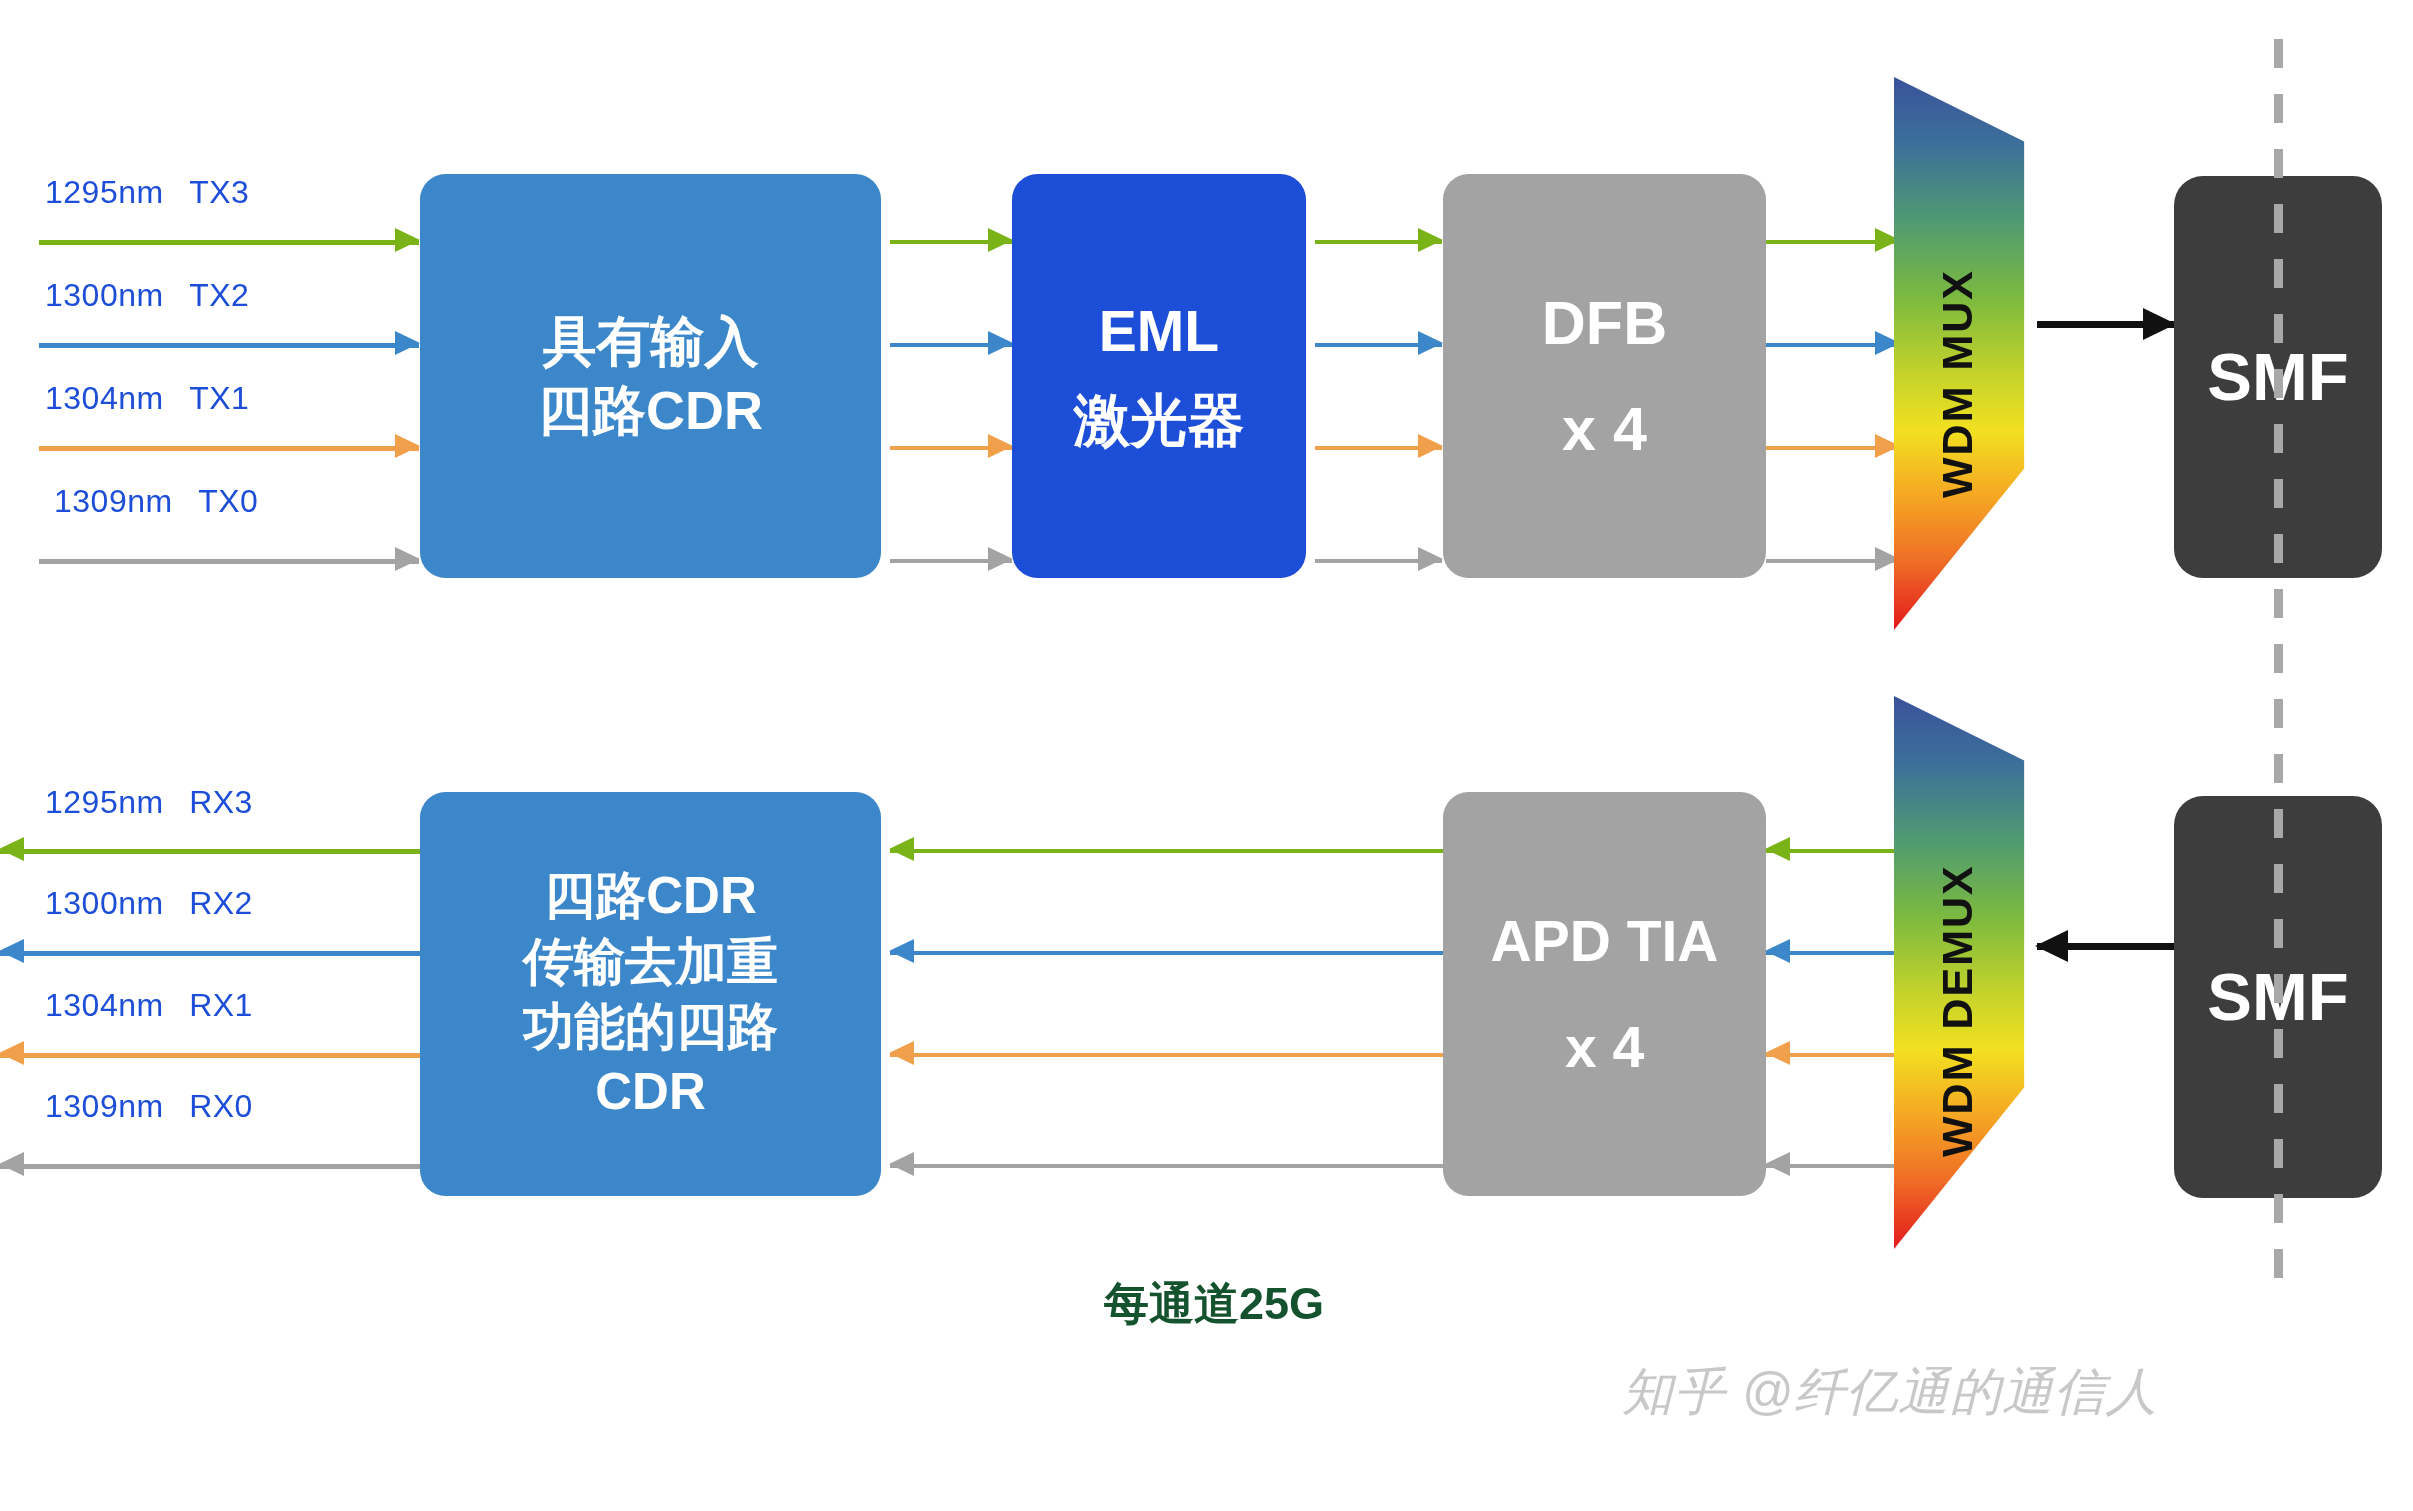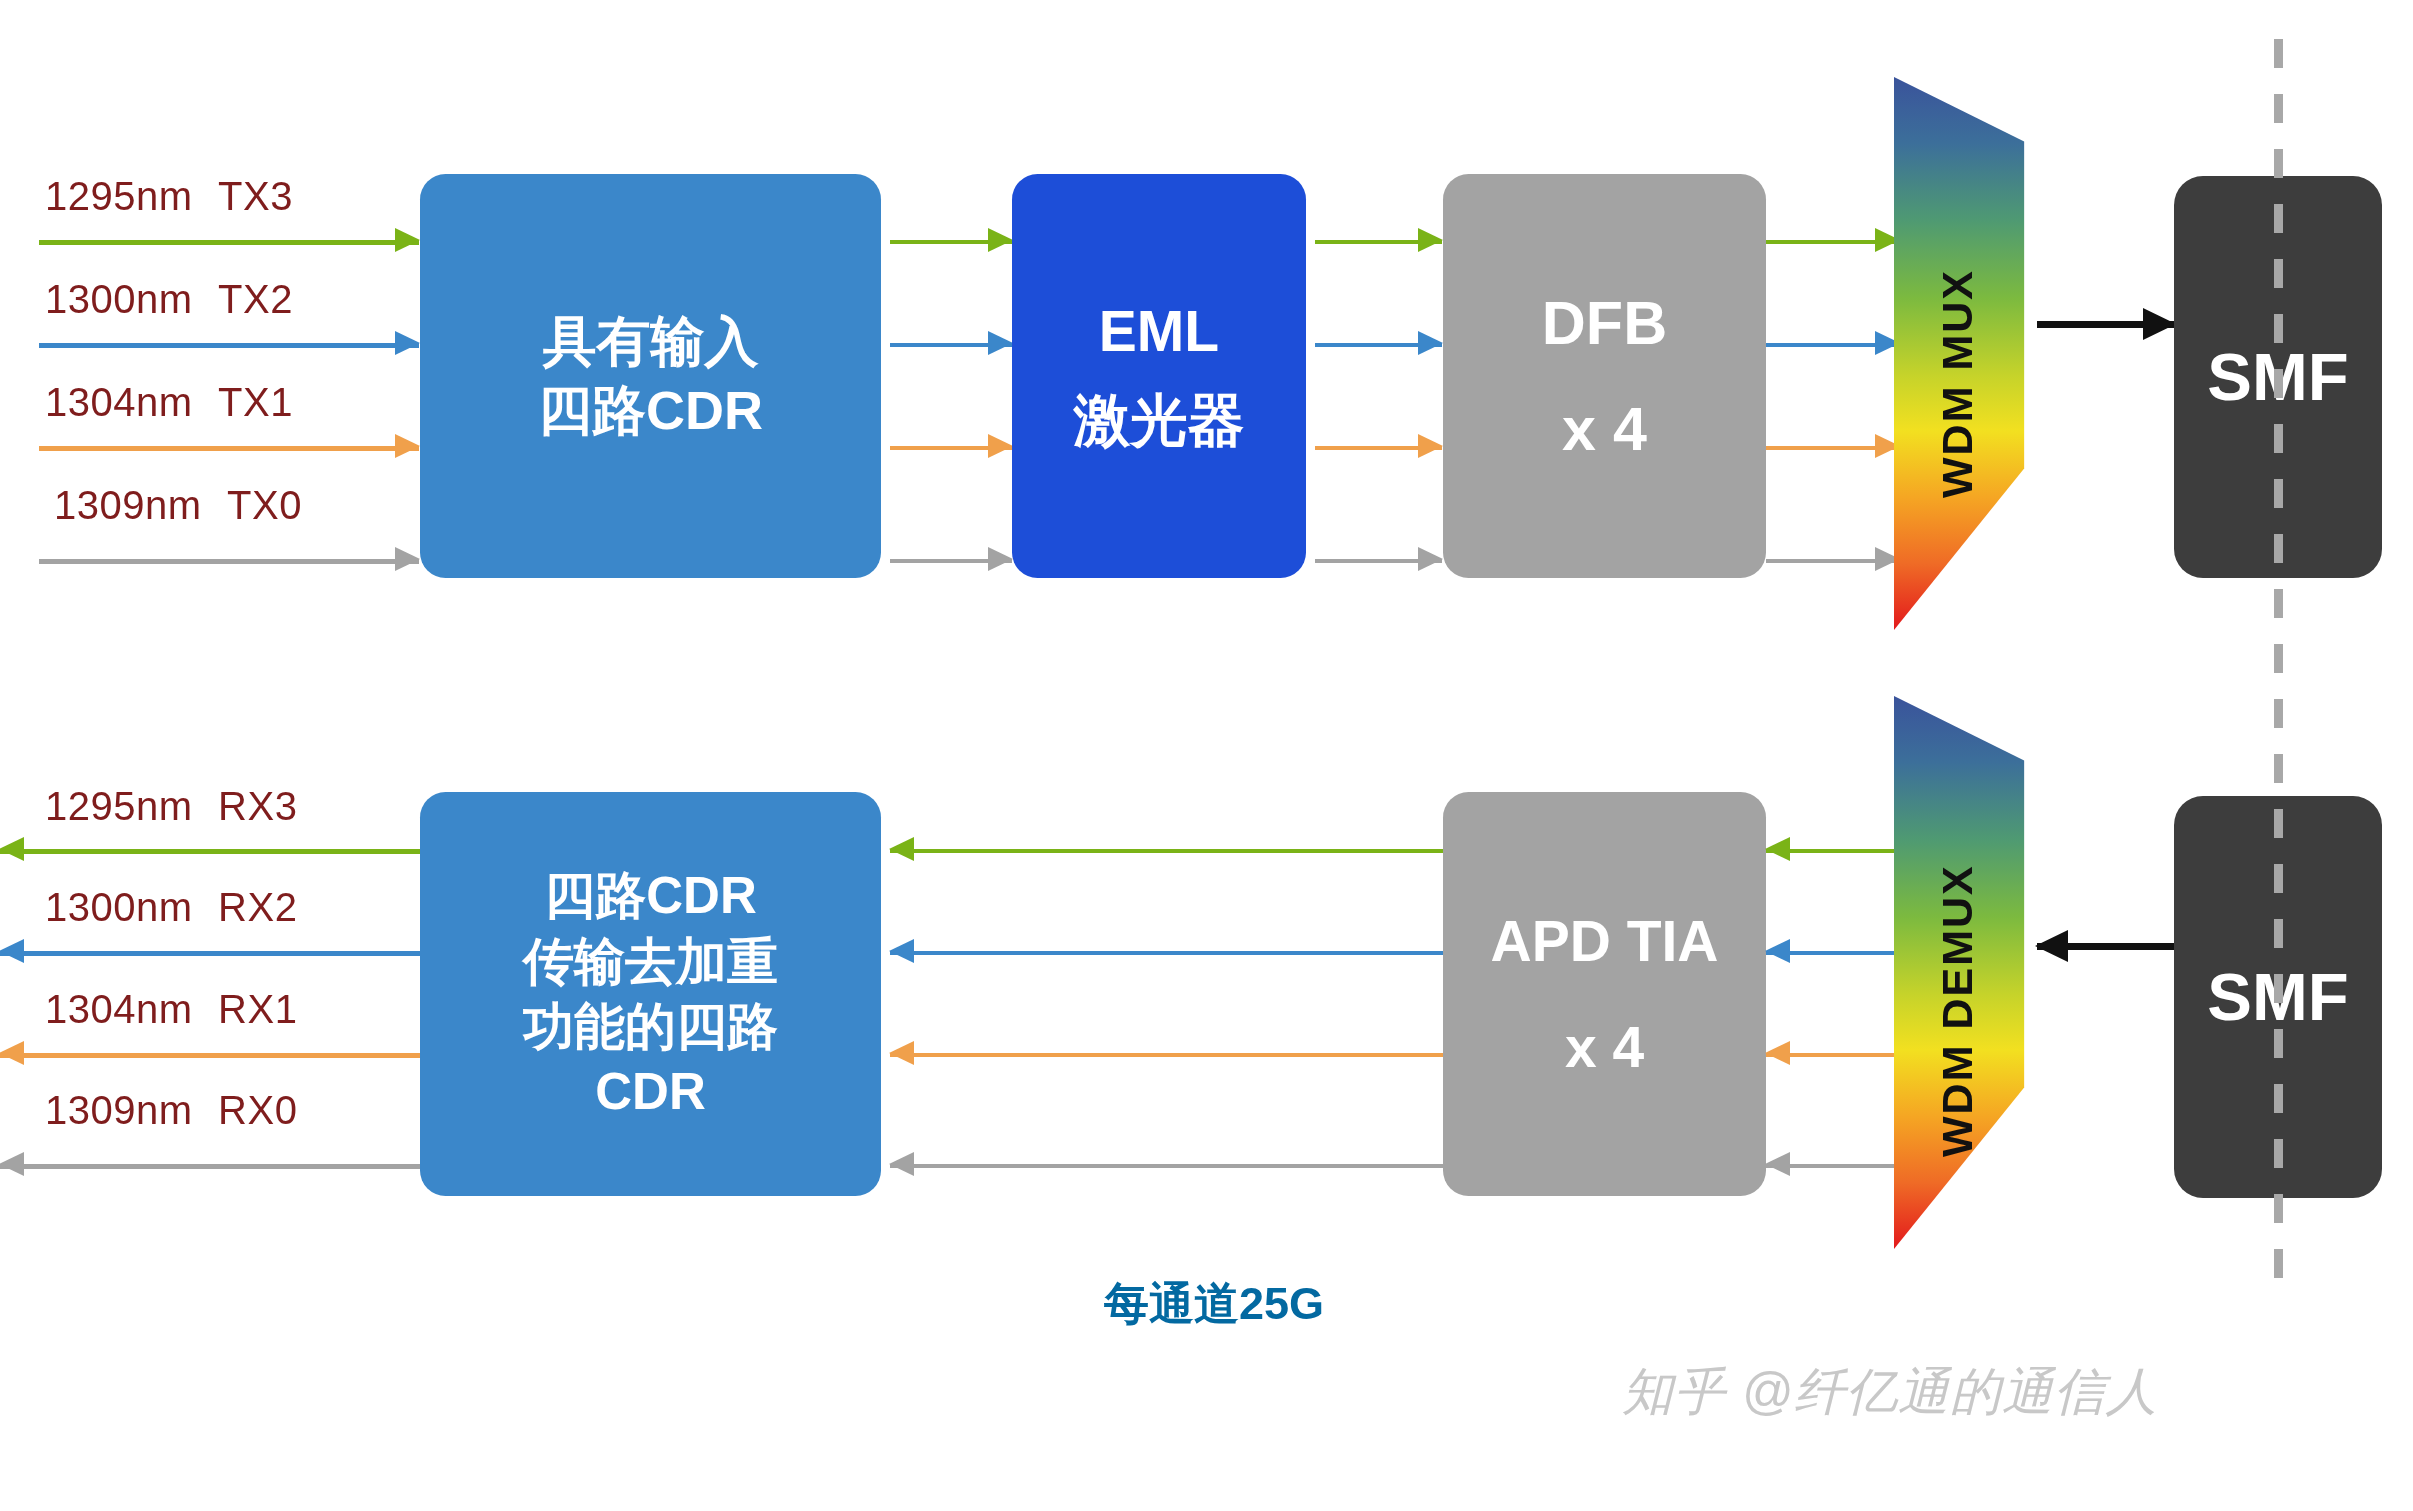--- a/index.html
+++ b/index.html
@@ -31,22 +31,22 @@
   .box .ln{display:block;white-space:nowrap;}
 
   .box-cdr{background:#3b87ca;}
   .box-eml{background:#1d4ed8;}
   .box-gray{background:#a3a3a3;}
   .box-smf{background:#3d3d3d;border-radius:29px;}
 
   
   .chlabel{
     position:absolute;
-    font-size:40px;
-    color:#7f1d1d;
+    font-size:32px;
+    color:#1d4ed8;
     white-space:nowrap;
     letter-spacing:0.5px;
   }
   .chlabel .wl{display:inline-block;}
   .chlabel .port{display:inline-block;margin-left:25.5px;}
 
   
   .wire{position:absolute;height:0;}
   .wire .shaft{
     position:absolute;
@@ -98,21 +98,21 @@
     background:repeating-linear-gradient(
       to bottom,
       #a8a8a8 0px,#a8a8a8 29px,
       rgba(0,0,0,0) 29px,rgba(0,0,0,0) 55px);
   }
 
   
   .caption{
     position:absolute;
     font-size:45px;
-    color:#0369a1;
+    color:#14532d;
     white-space:nowrap;
     font-weight:600;
   }
   .watermark{
     position:absolute;
     font-size:51px;
     color:#c8c8c8;
     white-space:nowrap;
     letter-spacing:1px;
     font-style:italic;

